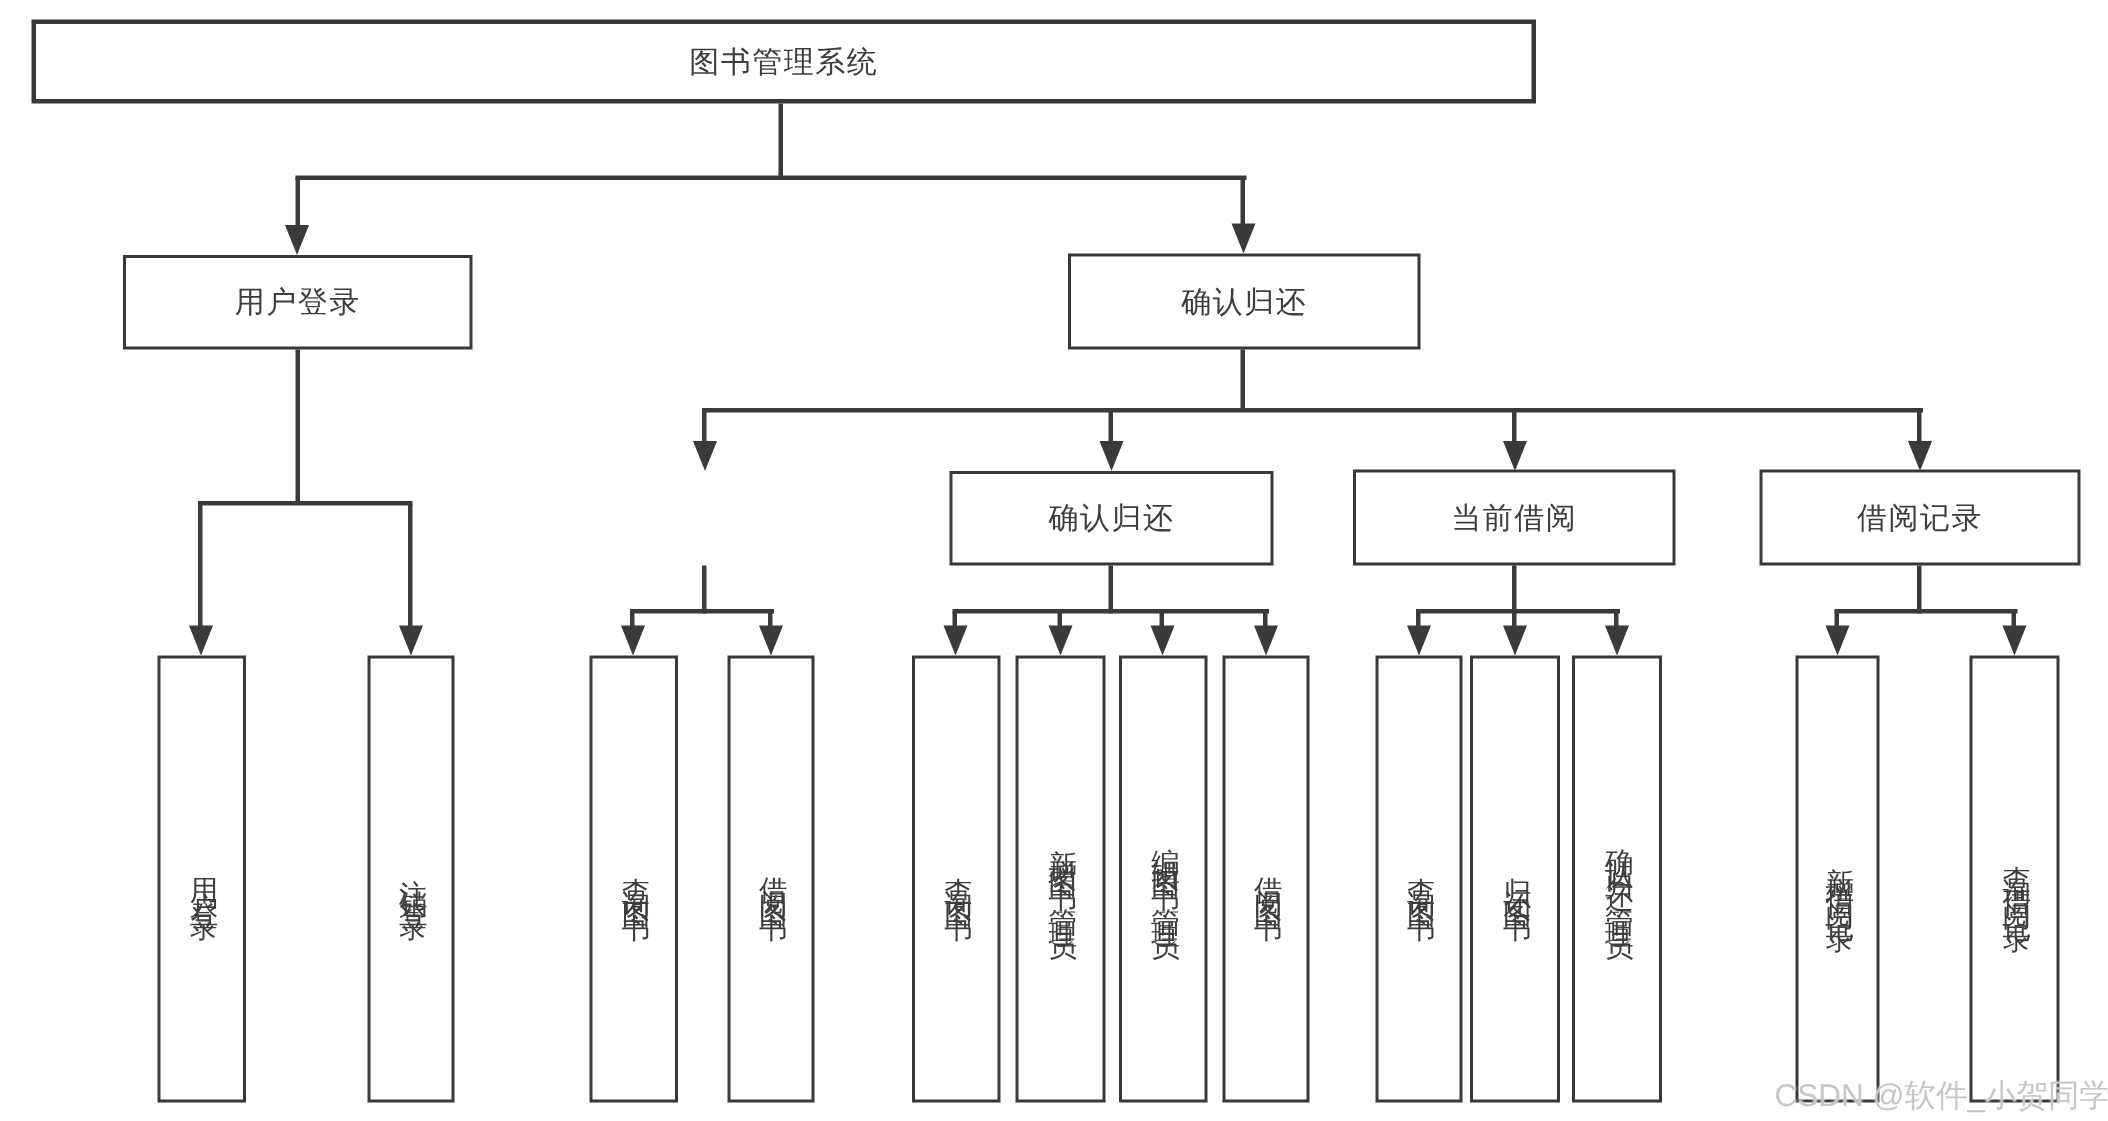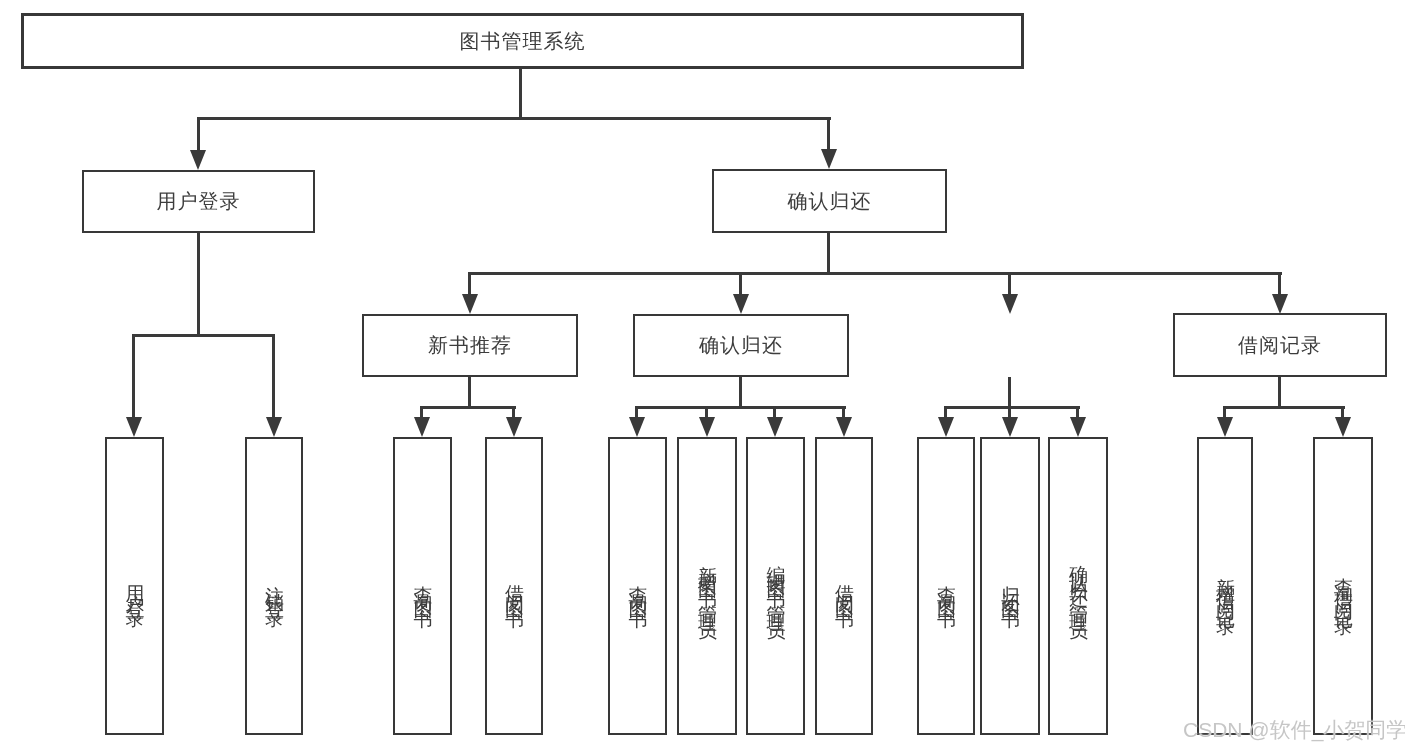--- a/index.html
+++ b/index.html
@@ -64,25 +64,25 @@
   <div class="hline" style="left:468px;top:272px;width:814px"></div>
   <div class="vline" style="left:468px;top:274px;height:22px"></div>
   <div class="arrow" style="left:462px;top:294px"></div>
   <div class="vline" style="left:739px;top:274px;height:22px"></div>
   <div class="arrow" style="left:733px;top:294px"></div>
   <div class="vline" style="left:1008px;top:274px;height:22px"></div>
   <div class="arrow" style="left:1002px;top:294px"></div>
   <div class="vline" style="left:1278px;top:274px;height:22px"></div>
   <div class="arrow" style="left:1272px;top:294px"></div>
 
-  <div class="box hlabel" style="left:362px;top:314px;width:216px;height:63px">
-    <span>新书推荐</span>
-  </div>
   <div class="box hlabel" style="left:633px;top:314px;width:216px;height:63px">
     <span>确认归还</span>
+  </div>
+  <div class="box hlabel" style="left:902px;top:313px;width:215px;height:64px">
+    <span>当前借阅</span>
   </div>
   <div class="box hlabel" style="left:1173px;top:313px;width:214px;height:64px">
     <span>借阅记录</span>
   </div>
 
   <div class="vline" style="left:468px;top:377px;height:32px"></div>
   <div class="hline" style="left:420px;top:406px;width:96px"></div>
   <div class="vline" style="left:420px;top:408px;height:12px"></div>
   <div class="arrow" style="left:414px;top:417px"></div>
   <div class="vline" style="left:512px;top:408px;height:12px"></div>

